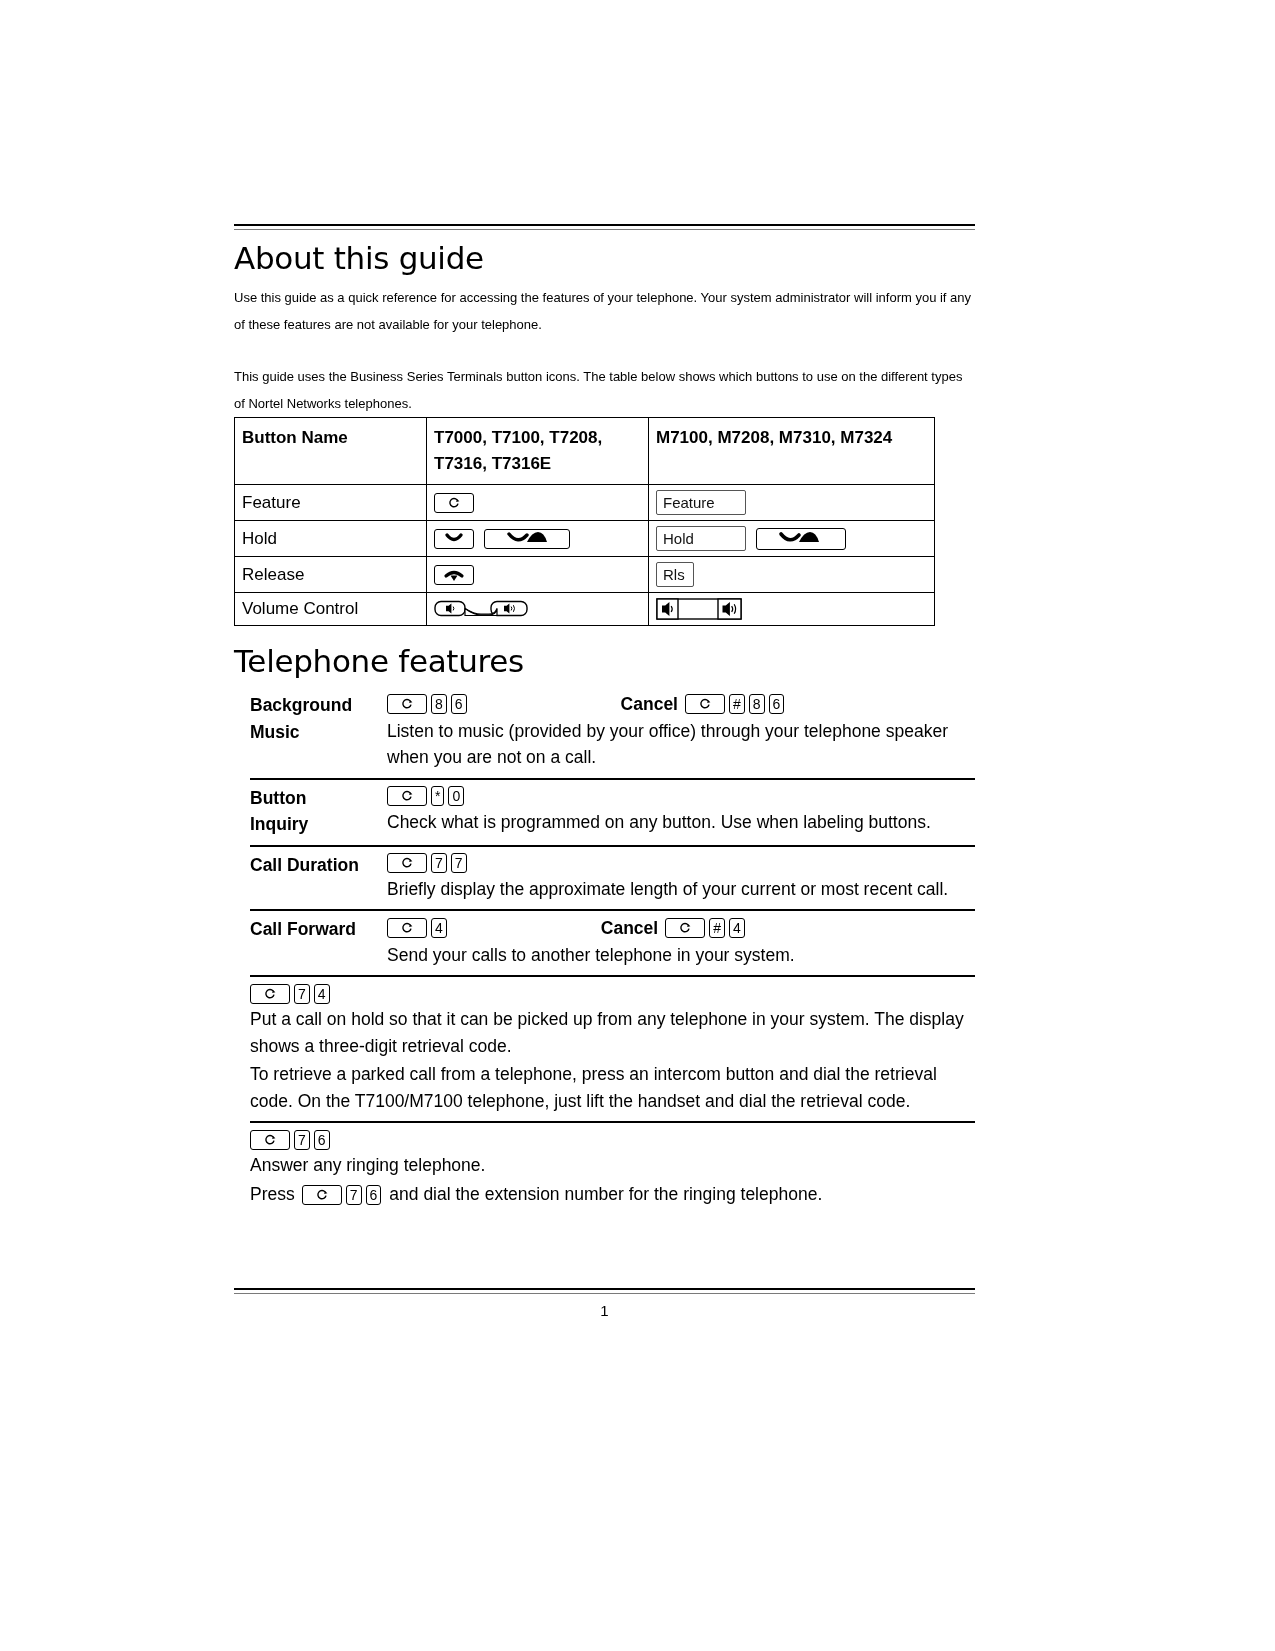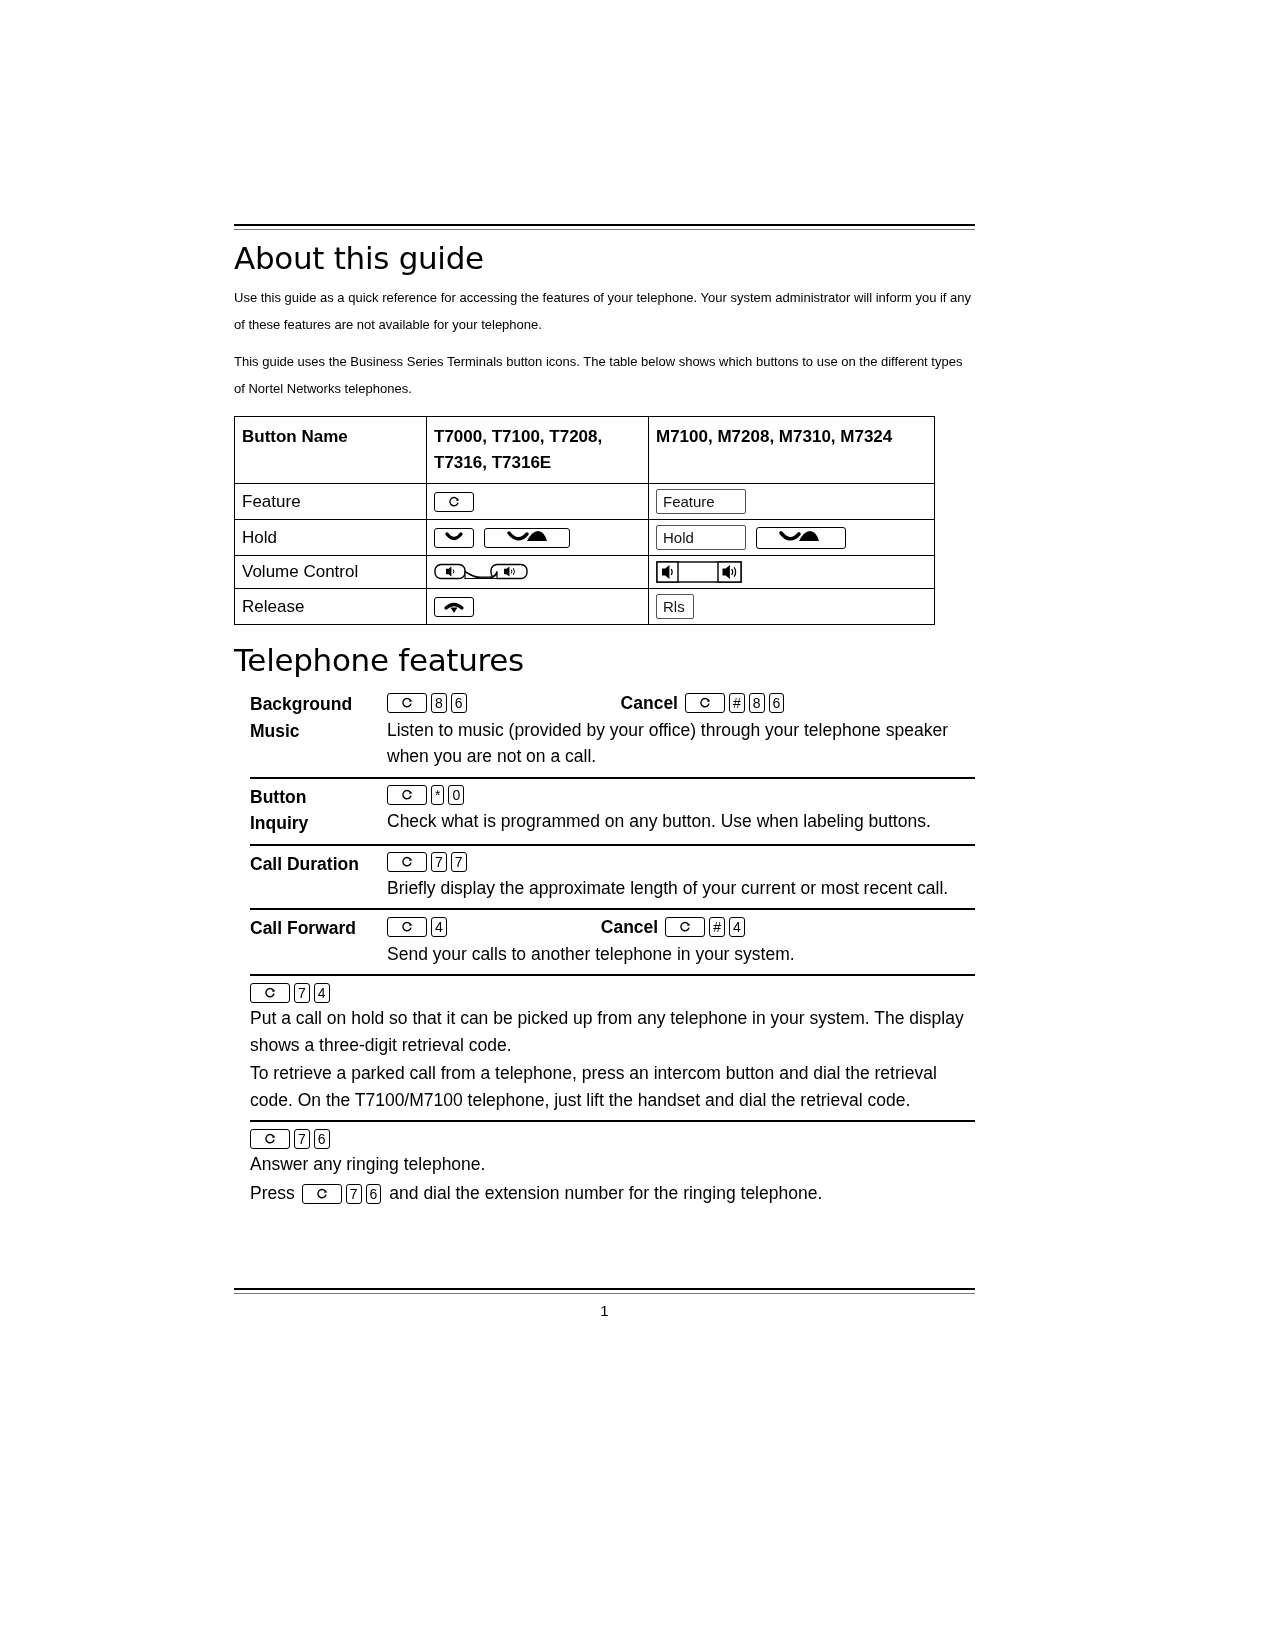--- a/index.html
+++ b/index.html
@@ -214,23 +214,23 @@
 <body>
 
 <div class="top-rule"></div>
 <div class="top-rule-thin"></div>
 
 <div class="page" style="top:243px;">
 
   <h1 class="doc-h1">About this guide</h1>
   <p class="body" style="margin-top:11px;">Use this guide as a quick reference for accessing the features of your telephone. Your system administrator will inform you if any of these features are not available for your telephone.</p>
 
-  <p class="body" style="margin-top:11px;">This guide uses the Business Series Terminals button icons. The table below shows which buttons to use on the different types of Nortel Networks telephones.</p>
-
-  <table class="btn-table" style="margin-top:14px;border-radius:24px;">
+  <p class="body" style="margin-top:26px;">This guide uses the Business Series Terminals button icons. The table below shows which buttons to use on the different types of Nortel Networks telephones.</p>
+
+  <table class="btn-table" style="border-radius:24px;">
     <colgroup>
         <col class="col-a">
         <col class="col-b">
         <col class="col-c">
       </colgroup>
     <thead>
       <tr>
         <th>Button Name</th>
         <th>T7000, T7100, T7208, T7316, T7316E</th>
         <th>M7100, M7208, M7310, M7324</th>
@@ -269,20 +269,35 @@
             </svg>
           </span>
         </td>
         <td>
           <span class="soft-key wide">Hold</span><span class="spacer-cell"></span><span class="icon-box hold-wide2">
             <svg width="88" height="19" viewBox="0 0 88 19">
               <path d="M24 5 Q33 16 42 6" fill="none" stroke="#000" stroke-width="3.6" stroke-linecap="round"></path>
               <path d="M42 13 Q47 3 53 3 Q59 3 62 13 Z" fill="#000"></path>
             </svg>
           </span>
+        </td>
+      </tr>
+
+      <tr>
+        <td class="name-cell">Release</td>
+        <td>
+          <span class="icon-box hold-small">
+            <svg width="38" height="17" viewBox="0 0 38 17">
+              <path d="M11 10 Q19 3 27 10" fill="none" stroke="#000" stroke-width="3.2" stroke-linecap="round"></path>
+              <path d="M15.5 9.5 L22.5 9.5 L19 15 Z" fill="#000"></path>
+            </svg>
+          </span>
+        </td>
+        <td>
+          <span class="soft-key rls">Rls</span>
         </td>
       </tr>
 
       <tr>
         <td class="name-cell">Volume Control</td>
         <td>
           <span class="vol-t">
             <svg width="96" height="20" viewBox="0 0 96 20">
               <rect x="1" y="2.5" width="30" height="14" rx="6" fill="#fff" stroke="#000" stroke-width="1.4"></rect>
               <rect x="57" y="2.5" width="36" height="14" rx="6" fill="#fff" stroke="#000" stroke-width="1.4"></rect>
@@ -312,35 +327,20 @@
               </g>
               <g fill="#000">
                 <path d="M66.5 7.5 L66.5 14.5 L69.7 14.5 L73.9 18 L73.9 4 L69.7 7.5 Z"></path>
                 <path d="M75.7 8 Q77.7 11 75.7 14" fill="none" stroke="#000" stroke-width="1.2"></path>
                 <path d="M78.2 6.2 Q81 11 78.2 15.8" fill="none" stroke="#000" stroke-width="1.2"></path>
               </g>
             </svg>
           </span>
         </td>
       </tr>
-
-      <tr>
-        <td class="name-cell">Release</td>
-        <td>
-          <span class="icon-box hold-small">
-            <svg width="38" height="17" viewBox="0 0 38 17">
-              <path d="M11 10 Q19 3 27 10" fill="none" stroke="#000" stroke-width="3.2" stroke-linecap="round"></path>
-              <path d="M15.5 9.5 L22.5 9.5 L19 15 Z" fill="#000"></path>
-            </svg>
-          </span>
-        </td>
-        <td>
-          <span class="soft-key rls">Rls</span>
-        </td>
-      </tr>
     </tbody>
   </table>
 
   <h1 class="doc-h1" style="margin-top:20px;">Telephone features</h1>
 
   <div style="margin-top:14px;margin-left:16px;">
 
     <div class="feat-row first">
       <div class="feat-label">
         <div>Background</div>

